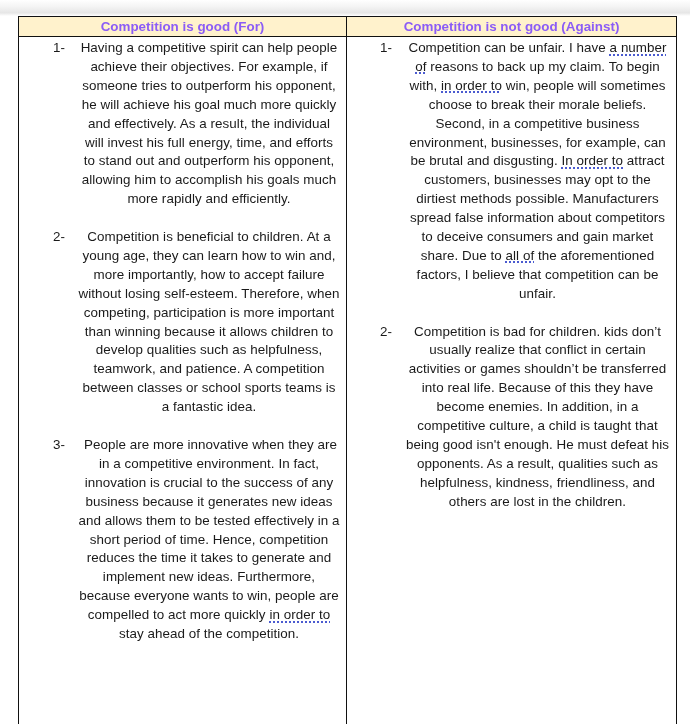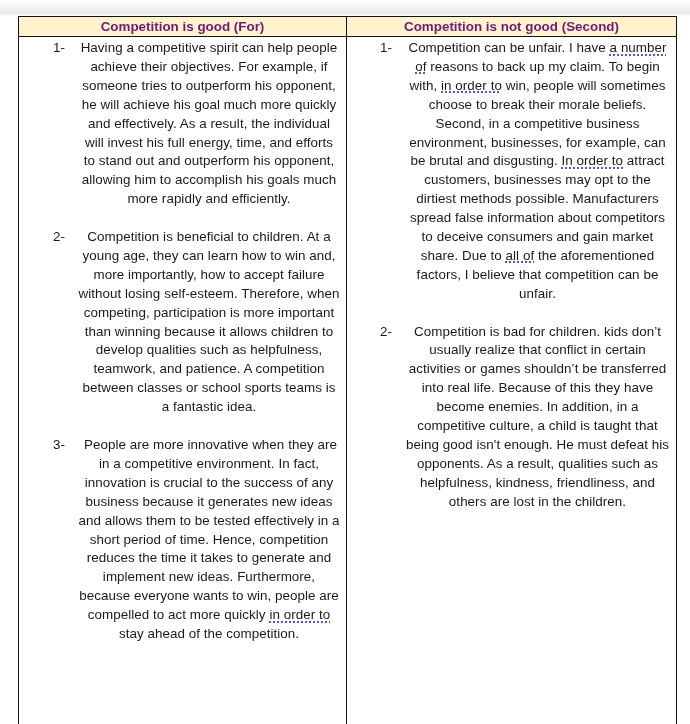--- a/index.html
+++ b/index.html
@@ -29,21 +29,21 @@
       border-collapse: collapse;
       table-layout: fixed;
     }
     table.compare th, table.compare td {
       border: 1.4px solid #111;
       padding: 0;
       vertical-align: top;
     }
     table.compare th {
       background: #fff2cc;
-      color: #701a75;
+      color: #8b5cf6;
       font-weight: bold;
       font-size: 13.4px;
       height: 19px;
       line-height: 19px;
       text-align: center;
     }
     col.c1 { width: 328px; }
     col.c2 { width: 330px; }
     td.cell {
       height: 688px;
@@ -85,21 +85,21 @@
 <div class="page-gap"></div>
 
 <table class="compare">
   <colgroup>
       <col class="c1">
       <col class="c2">
     </colgroup>
   <thead>
     <tr>
       <th>Competition is good (For)</th>
-      <th>Competition is not good (Second)</th>
+      <th>Competition is not good (Against)</th>
     </tr>
   </thead>
   <tbody>
     <tr>
       <td class="cell left">
         <ol class="points">
           <li>
             <span class="num">1-</span>
             <span class="txt">Having a competitive spirit can help people achieve their objectives. For example, if someone tries to outperform his opponent, he will achieve his goal much more quickly and effectively. As a result, the individual will invest his full energy, time, and efforts to stand out and outperform his opponent, allowing him to accomplish his goals much more rapidly and efficiently.</span>
           </li>

